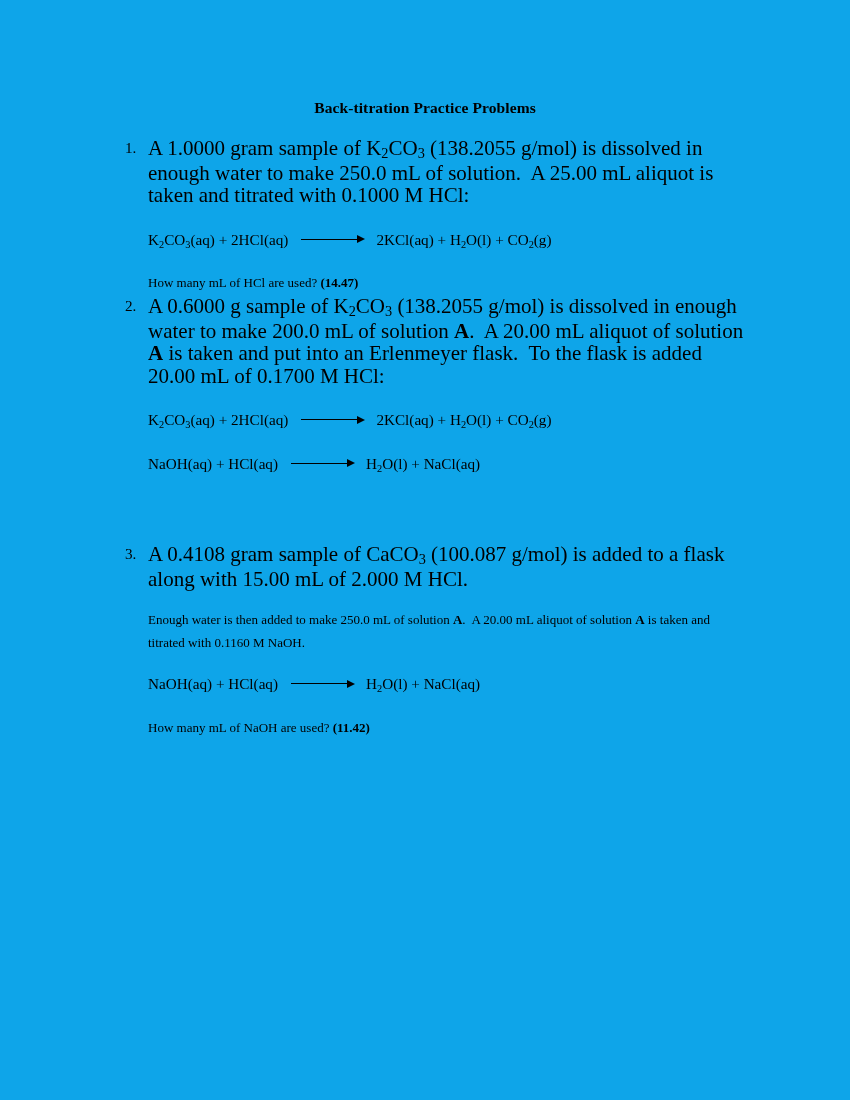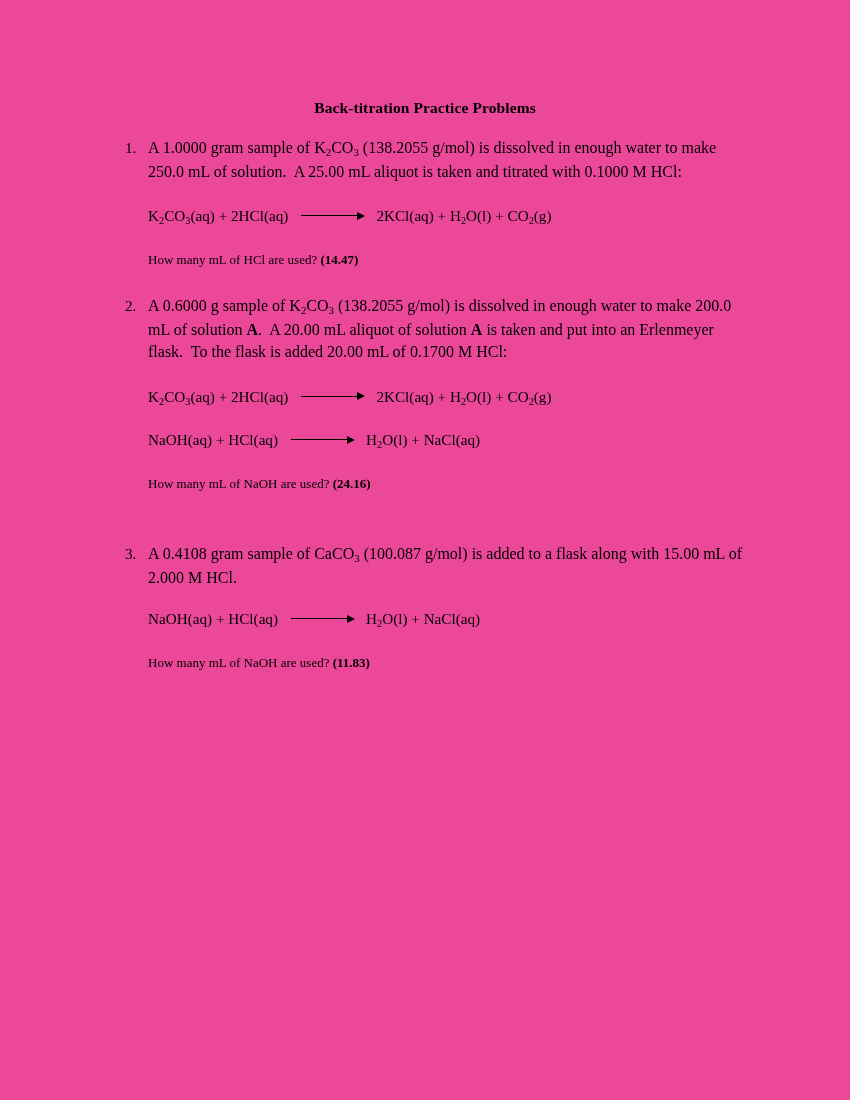--- a/index.html
+++ b/index.html
@@ -4,21 +4,21 @@
 <style>
   html, body {
     margin: 0;
     padding: 0;
     background: #ffffff;
   }
   .page {
     position: relative;
     width: 850px;
     height: 1100px;
-    background: #ec4899;
+    background: #0ea5e9;
     font-family: "Liberation Serif", "DejaVu Serif", serif;
     color: #000000;
     overflow: hidden;
   }
 
   .doc-title {
     position: absolute;
     top: 99px;
     left: 0;
     width: 850px;
@@ -39,21 +39,21 @@
     align-items: flex-start;
   }
   .marker {
     width: 23px;
     flex: 0 0 23px;
     font-size: 15.2px;
     line-height: 22.5px;
   }
   .stem {
     flex: 1 1 auto;
-    font-size: 16px;
+    font-size: 21px;
     line-height: 22.5px;
     text-align: left;
   }
 
   .para {
     margin-left: 23px;
     font-size: 13px;
     line-height: 22.5px;
   }
 
@@ -149,42 +149,39 @@
 
     <div class="eq" style="margin-top:19px;">
       <span class="lhs">NaOH(aq) + HCl(aq)</span>
       <span class="arrow" style="width:66px;">
         <span class="shaft" style="width:58px;"></span>
         <span class="head" style="left:56px;"></span>
       </span>
       <span class="rhs">H<sub>2</sub>O(l) + NaCl(aq)</span>
     </div>
 
-    <div class="para" style="margin-top:19px;">
-      <span>How many mL of NaOH are used?</span>
-      <b>(24.16)</b>
-    </div>
   </div>
 
   <div class="problem" style="top:543px;">
     <div class="problem-head">
       <div class="marker">3.</div>
       <div class="stem">A 0.4108 gram sample of CaCO<sub>3</sub> (100.087 g/mol) is added to a flask along with 15.00 mL of 2.000 M HCl.</div>
     </div>
 
 
+    <div class="para" style="margin-top:19px;">Enough water is then added to make 250.0 mL of solution <b>A</b>.&nbsp; A 20.00 mL aliquot of solution <b>A</b> is taken and titrated with 0.1160 M NaOH.</div>
 
     <div class="eq" style="margin-top:19px;">
       <span class="lhs">NaOH(aq) + HCl(aq)</span>
       <span class="arrow" style="width:66px;">
         <span class="shaft" style="width:58px;"></span>
         <span class="head" style="left:56px;"></span>
       </span>
       <span class="rhs">H<sub>2</sub>O(l) + NaCl(aq)</span>
     </div>
 
     <div class="para" style="margin-top:19px;">
       <span>How many mL of NaOH are used?</span>
-      <b>(11.83)</b>
+      <b>(11.42)</b>
     </div>
   </div>
 
 </div>
 
 </body></html>

